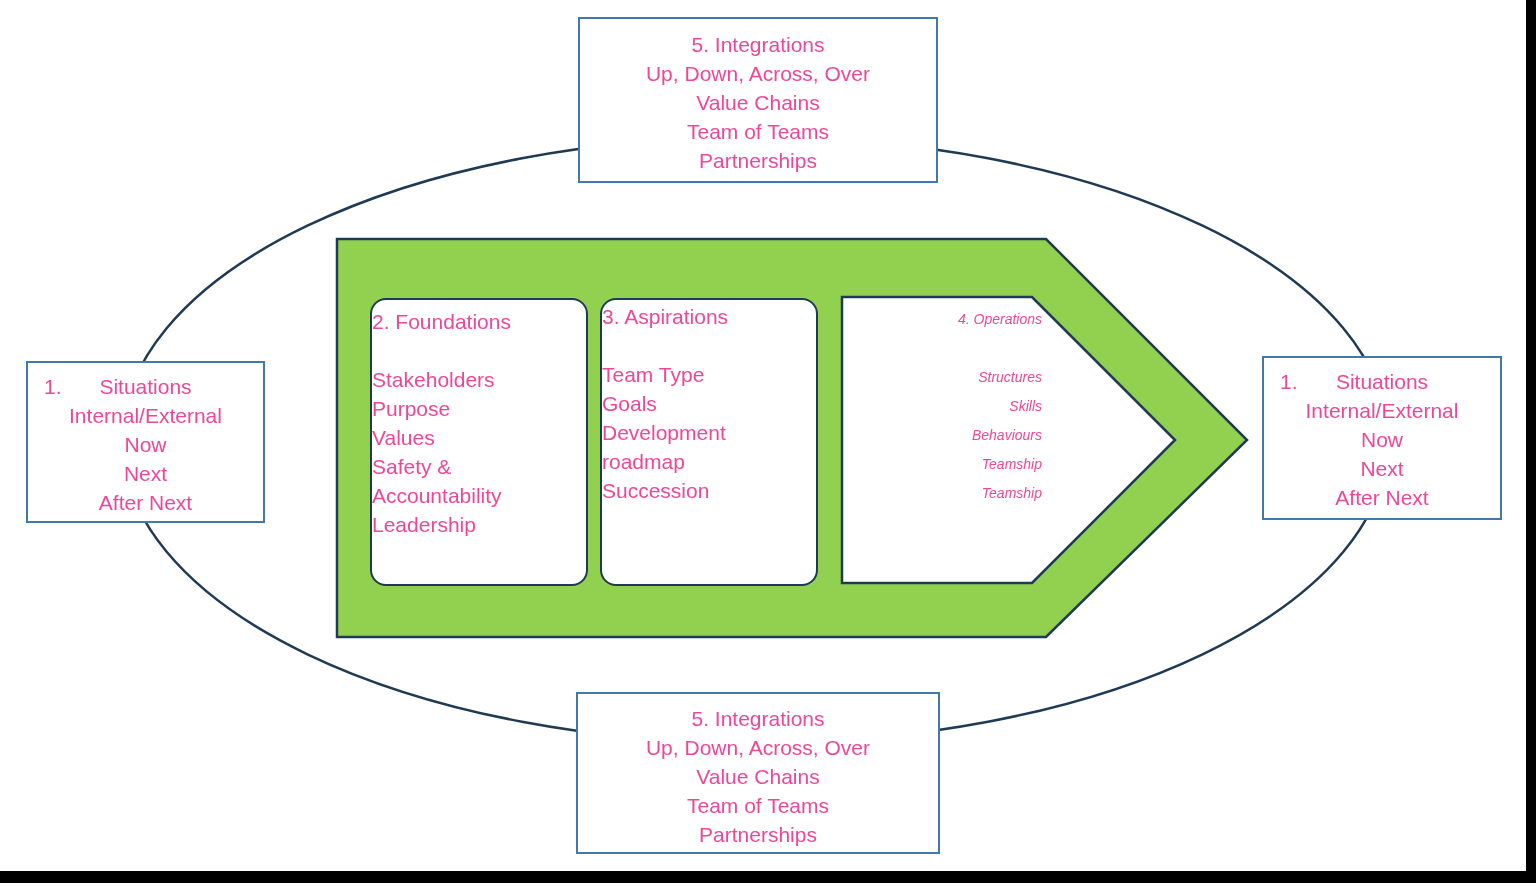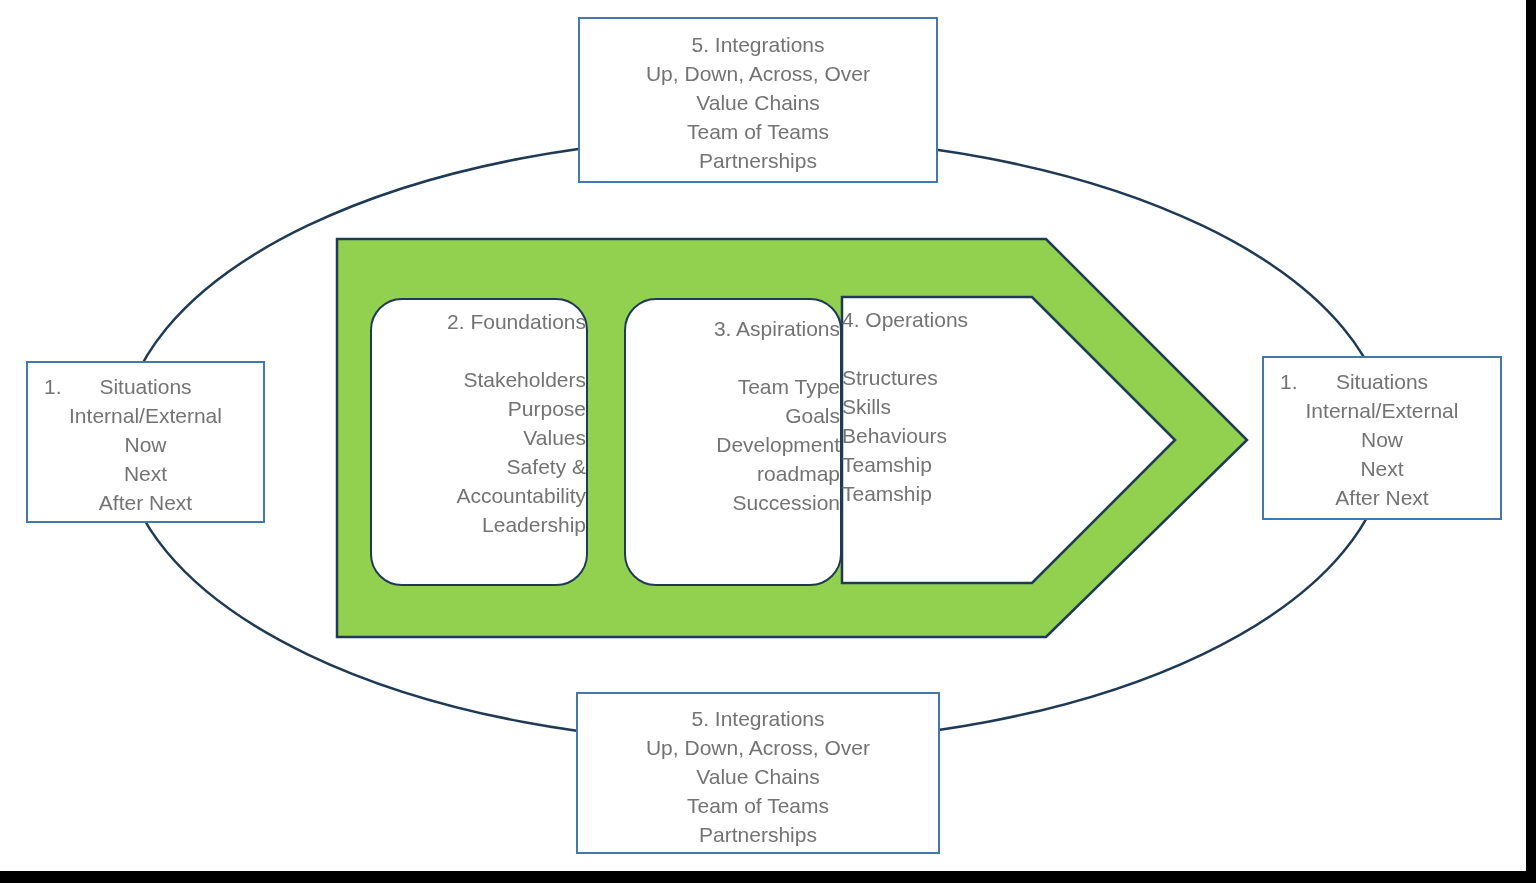--- a/index.html
+++ b/index.html
@@ -19,51 +19,52 @@
     box-sizing:border-box;
     text-align:center;
     font-size:21px;
     line-height:29px;
     z-index:2;
   }
   .roundbox{
     position:absolute;
     background:#ffffff;
     border:2.5px solid var(--outline,#1F3A54);
-    border-radius:32px;
+    border-radius:16px;
     box-sizing:border-box;
-    text-align:right;
+    text-align:left;
     font-size:21px;
     line-height:29px;
     z-index:2;
   }
   .pentext{
     position:absolute;
-    text-align:left;
-    font-size:21px;
+    text-align:right;
+    font-size:14px;
     line-height:29px;
     z-index:2;
+    font-style:italic;
   }
   .line{white-space:nowrap;}
   .spacer{height:29px;}
   .numline{position:relative;}
   .numline .num{position:absolute;left:16px;top:0;}
   .frame-right{
     position:absolute;right:0;top:0;width:10px;height:883px;
     background:var(--frame,#000);z-index:5;
   }
   .frame-bottom{
     position:absolute;left:0;bottom:0;width:1536px;height:12px;
     background:var(--frame,#000);z-index:5;
   }
 </style>
 </head>
 <body>
 
-<div class="canvas" style="color: #737373;">
+<div class="canvas" style="color: #ec4899;">
 
   <svg class="diagram" width="1536" height="883" viewBox="0 0 1536 883">
     <ellipse cx="755" cy="440" rx="633" ry="303" fill="none" stroke="var(--outline,#1F3A54)" stroke-width="2.5"></ellipse>
     <polygon points="337,239 1046,239 1247,440 1046,637 337,637" fill="var(--green,#92D050)" stroke="var(--outline,#1F3A54)" stroke-width="2.5" stroke-linejoin="miter"></polygon>
     <polygon points="842,297 1032,297 1175,440 1032,583 842,583" fill="#ffffff" stroke="var(--outline,#1F3A54)" stroke-width="2.5"></polygon>
   </svg>
 
   <div class="bluebox" style="left:578px;top:17px;width:360px;height:166px;padding-top:11px;">
     <div class="line">5. Integrations</div>
     <div class="line">Up, Down, Across, Over</div>
@@ -106,21 +107,21 @@
     <div class="line">2. Foundations</div>
     <div class="spacer"></div>
     <div class="line">Stakeholders</div>
     <div class="line">Purpose</div>
     <div class="line">Values</div>
     <div class="line">Safety &amp;</div>
     <div class="line">Accountability</div>
     <div class="line">Leadership</div>
   </div>
 
-  <div class="roundbox" style="left:624px;top:298px;width:218px;height:288px;padding-top:14px;">
+  <div class="roundbox" style="left:600px;top:298px;width:218px;height:288px;padding-top:2px;">
     <div class="line">3. Aspirations</div>
     <div class="spacer"></div>
     <div class="line">Team Type</div>
     <div class="line">Goals</div>
     <div class="line">Development</div>
     <div class="line">roadmap</div>
     <div class="line">Succession</div>
   </div>
 
   <div class="pentext" style="left:842px;top:305px;width:200px;">

